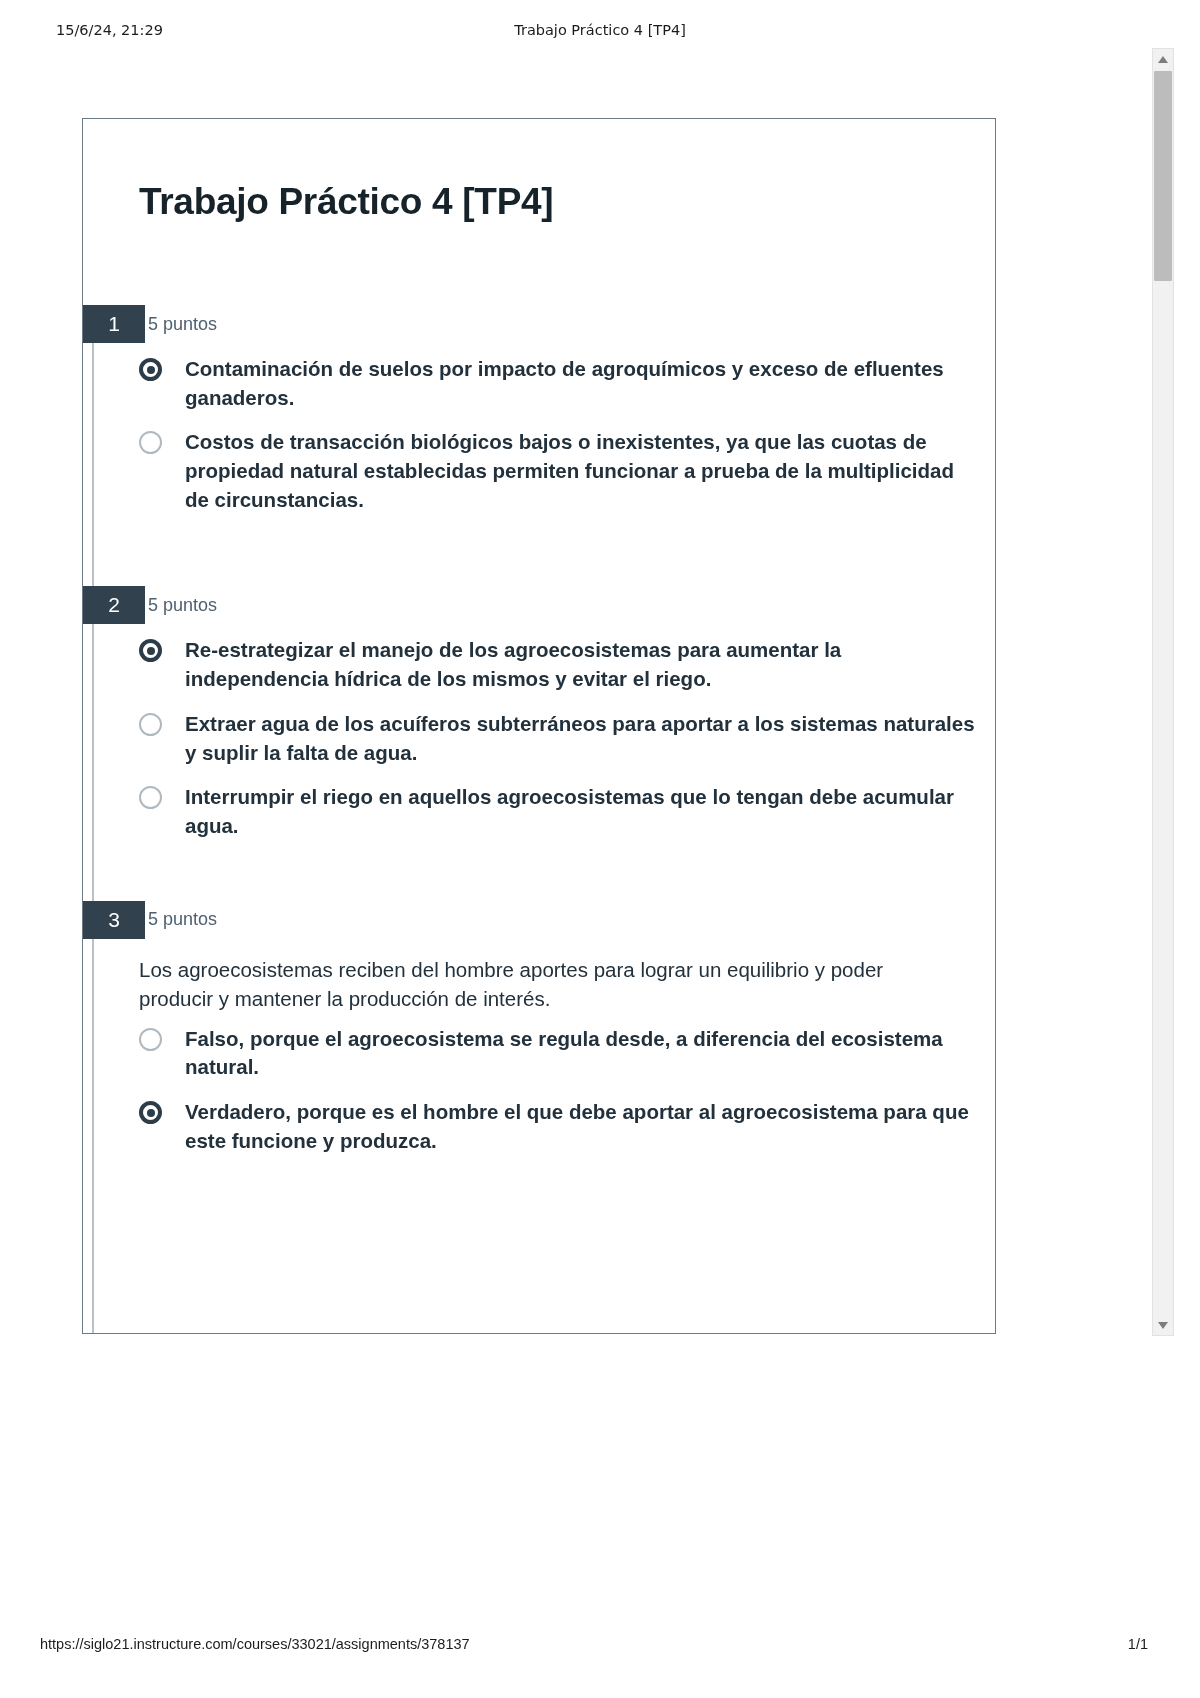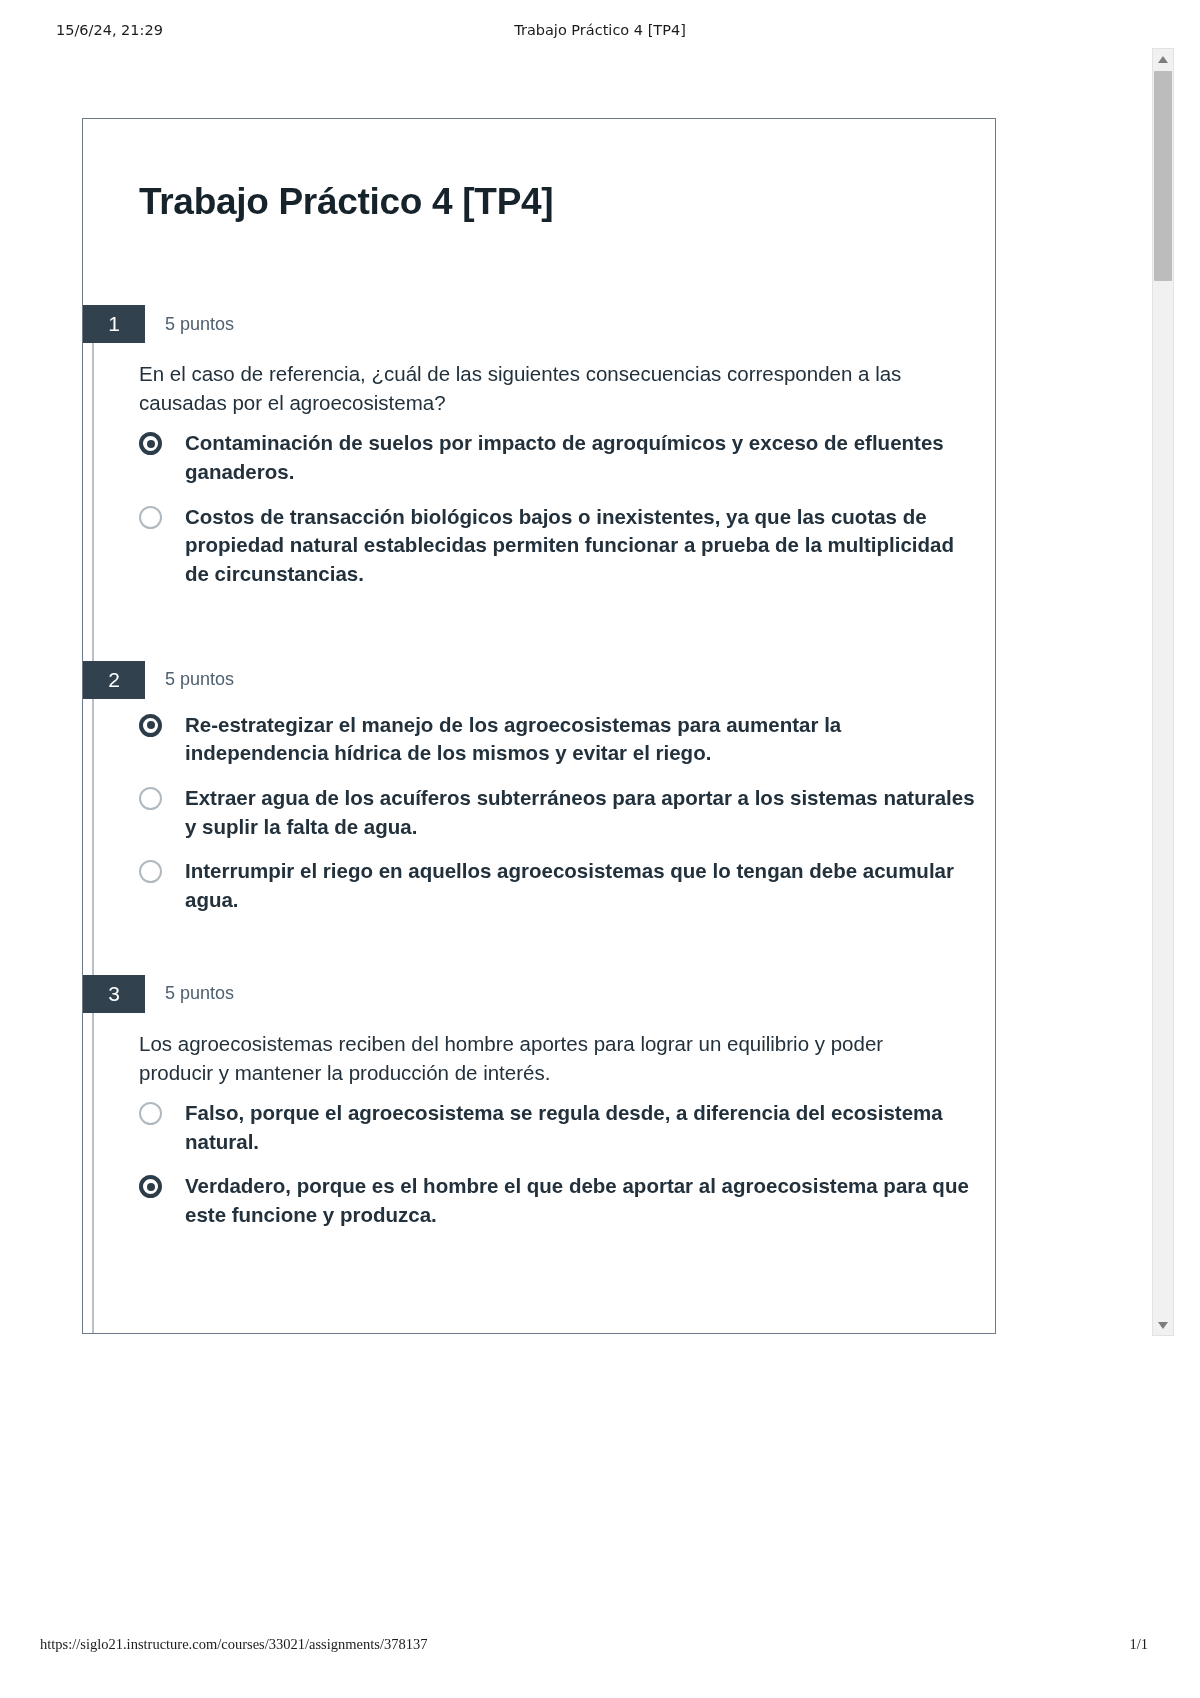--- a/index.html
+++ b/index.html
@@ -43,21 +43,21 @@
   }
 
   .print-footer {
     position: absolute;
     bottom: 42px;
     left: 0;
     width: 1188px;
     height: 20px;
     font-size: 14.5px;
     color: #1c1c1c;
-    font-family: Liberation Serif, serif;
+    font-family: Liberation Sans, sans-serif;
   }
   .print-footer .pf-url {
     position: absolute;
     left: 40px;
     top: 0;
   }
   .print-footer .pf-page {
     position: absolute;
     right: 40px;
     top: 0;
@@ -161,21 +161,21 @@
     background: #31414d;
     color: #ffffff;
     font-size: 21px;
     display: flex;
     align-items: center;
     justify-content: center;
     flex: none;
     font-family: "Liberation Sans", sans-serif;
   }
   .q-points {
-    margin-left: 20px;
+    margin-left: 3px;
     font-size: 18px;
     color: #4f6070;
     font-family: "Liberation Sans", sans-serif;
   }
 
   .q-text {
     margin: 16px 0 0 56px;
     width: 800px;
     font-size: 20.5px;
     line-height: 1.42;
@@ -252,21 +252,20 @@
 
   <div class="spine"></div>
 
   <div class="questions">
 
     <div class="question">
       <div class="q-head">
         <div class="q-badge">1</div>
         <div class="q-points">5 puntos</div>
       </div>
-      <div class="q-text">En el caso de referencia, ¿cuál de las siguientes consecuencias corresponden a las causadas por el agroecosistema?</div>
       <div class="options">
         <div class="option">
           <span class="radio on"></span>
           <span class="opt-text">Contaminación de suelos por impacto de agroquímicos y exceso de efluentes ganaderos.</span>
         </div>
         <div class="option">
           <span class="radio off"></span>
           <span class="opt-text">Costos de transacción biológicos bajos o inexistentes, ya que las cuotas de propiedad natural establecidas permiten funcionar a prueba de la multiplicidad de circunstancias.</span>
         </div>
       </div>

